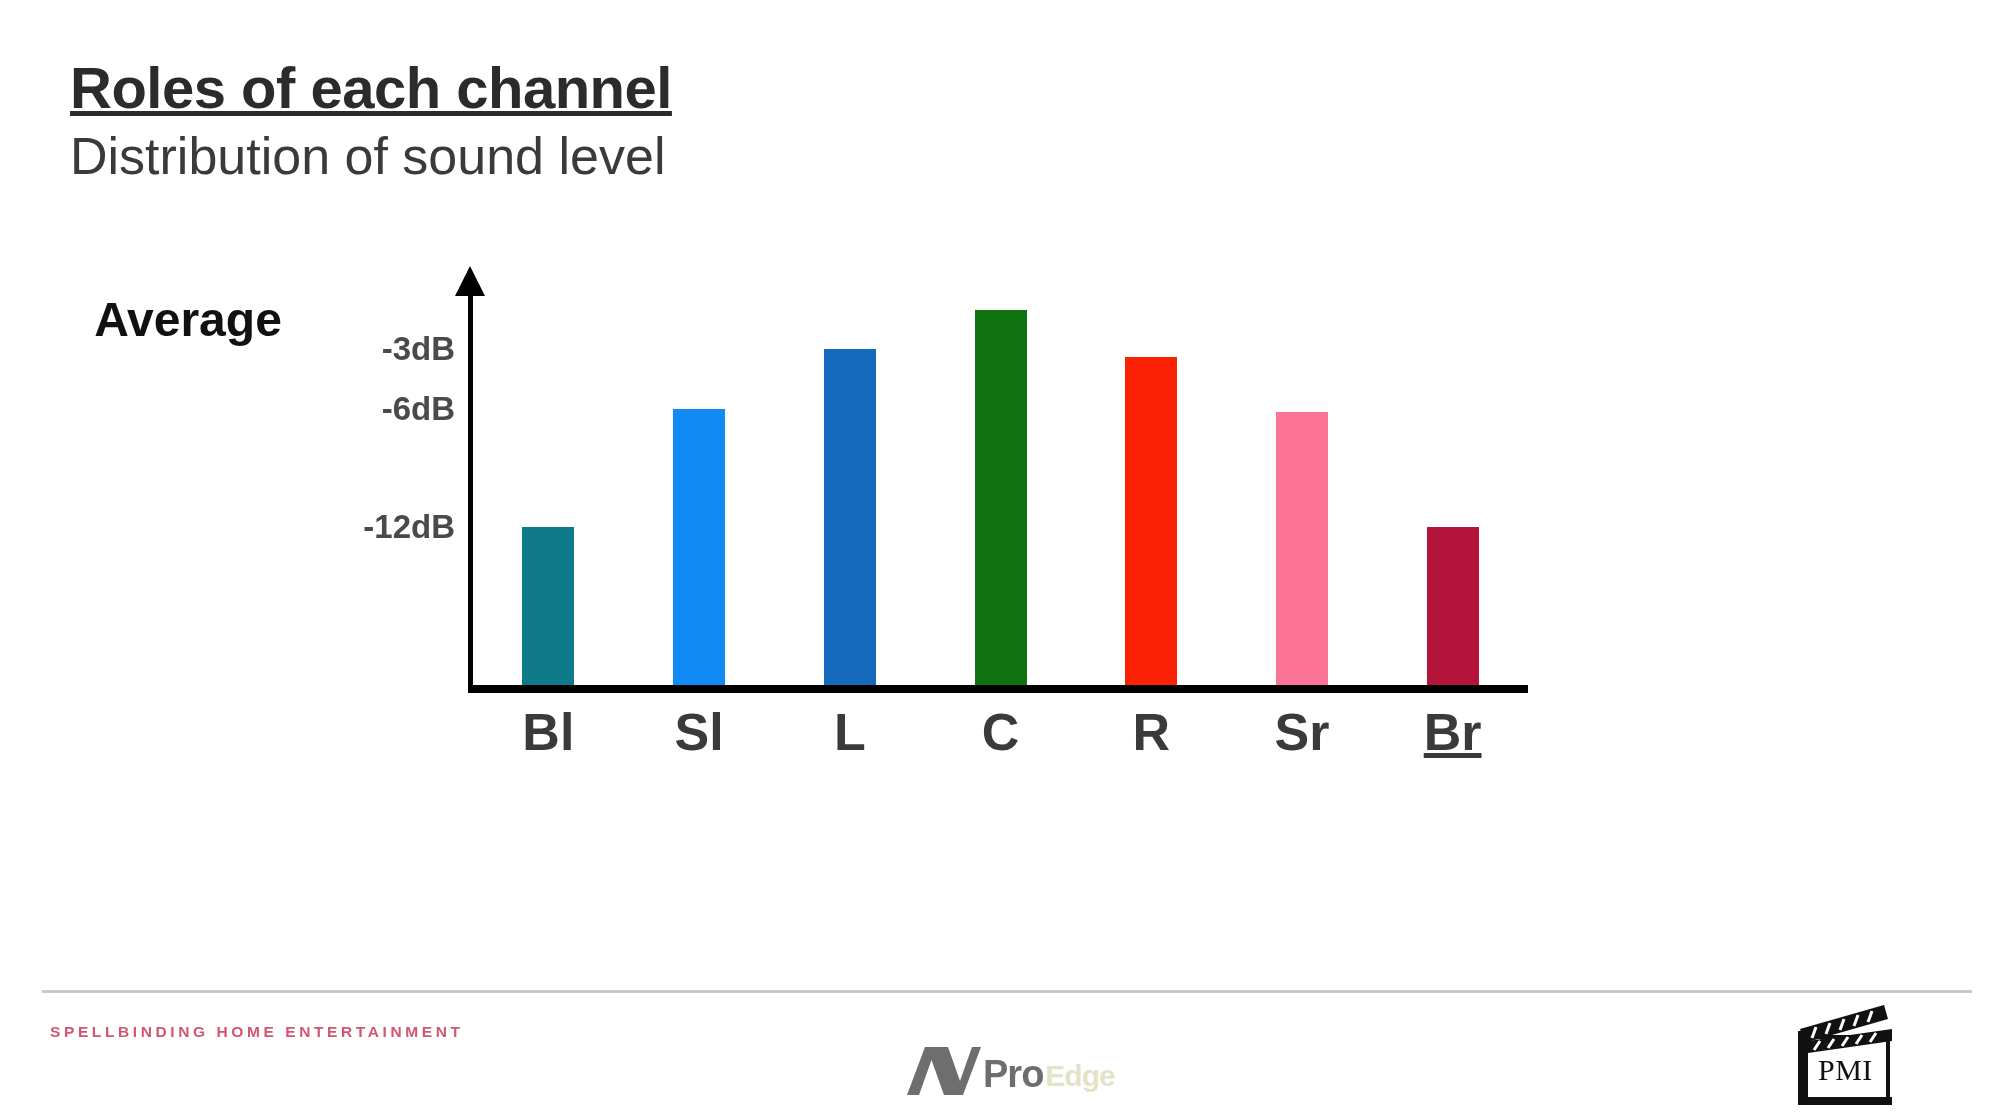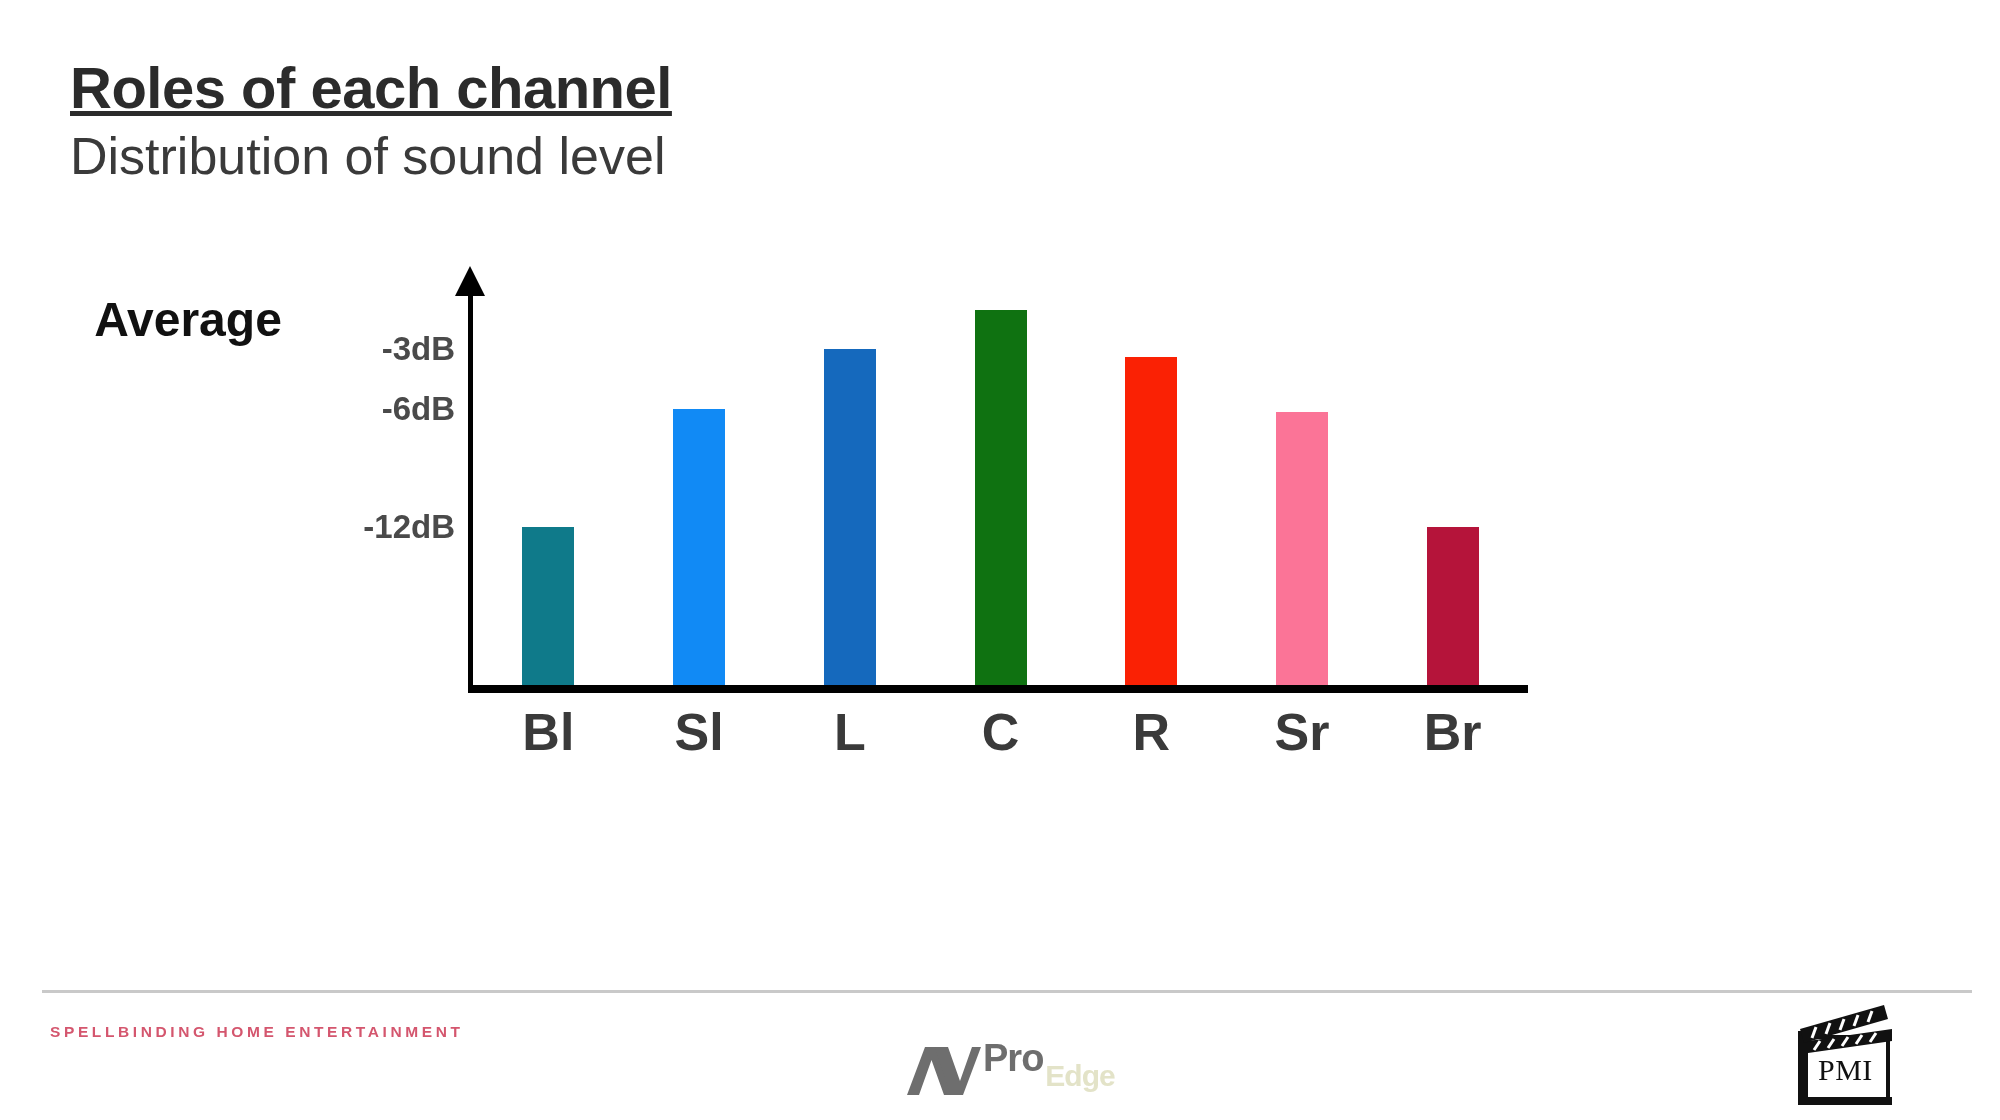--- a/index.html
+++ b/index.html
@@ -204,21 +204,21 @@
     position: relative;
     width: 76px;
     height: 50px;
   }
   #logo-avpro .av-text {
     font-size: 38px;
     font-weight: bold;
     color: #6e6e6e;
     line-height: 1;
     letter-spacing: -1px;
-    margin-bottom: 18px;
+    margin-bottom: 2px;
   }
   #logo-avpro .av-faded {
     font-size: 30px;
     font-weight: bold;
     color: #e3e3c8;
     line-height: 1;
     margin-bottom: 4px;
     letter-spacing: -1px;
     margin-top: 44px;
   }
@@ -276,21 +276,21 @@
         <div class="bar" style="left: 802.929px; height: 272.55px; background: rgb(251, 116, 151);"></div>
         <div class="bar" style="left: 953.643px; height: 158px; background: rgb(181, 20, 58);"></div>
       </div>
     <div id="cat-labels">
         <div class="cat-label" style="left: 49.3571px; color: rgb(58, 58, 58);">Bl</div>
         <div class="cat-label" style="left: 200.071px; color: rgb(58, 58, 58);">Sl</div>
         <div class="cat-label" style="left: 350.786px; color: rgb(58, 58, 58);">L</div>
         <div class="cat-label" style="left: 501.5px; color: rgb(58, 58, 58);">C</div>
         <div class="cat-label" style="left: 652.214px; color: rgb(58, 58, 58);">R</div>
         <div class="cat-label" style="left: 802.929px; color: rgb(58, 58, 58);">Sr</div>
-        <div class="cat-label" style="left: 953.643px; color: rgb(58, 58, 58);">Br</div>
+        <div class="cat-label" style="left: 953.643px; color: rgb(58, 58, 58); text-decoration: underline;">Br</div>
       </div>
   </div>
 
   <div id="footer-divider"></div>
 
   <div id="footer">
 
     <div id="logo-grimani">
       <div class="tagline">SPELLBINDING HOME ENTERTAINMENT</div>
     </div>

